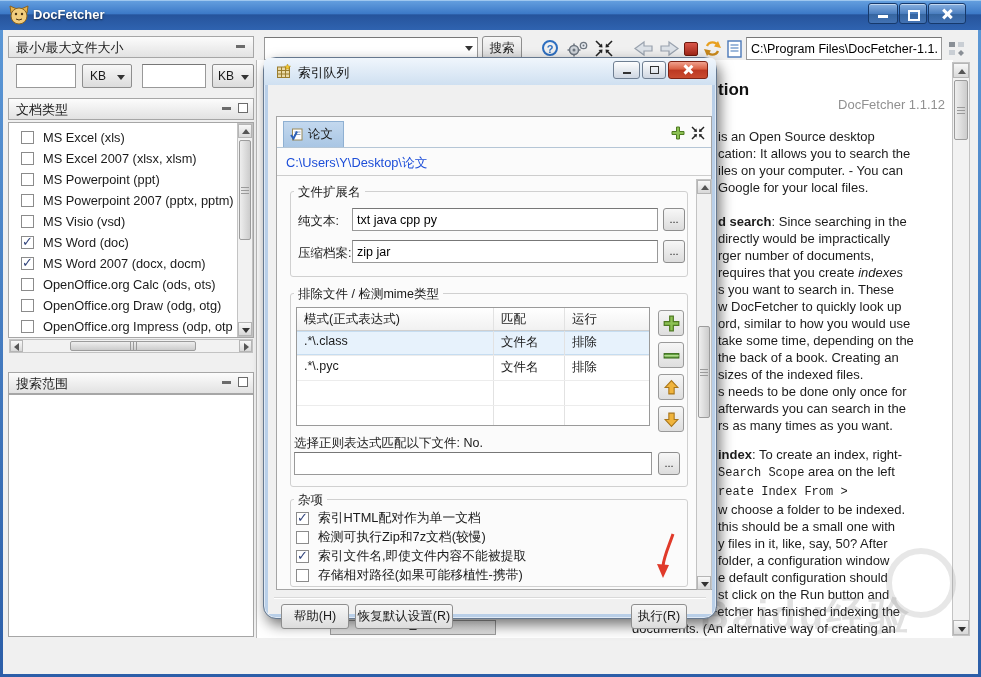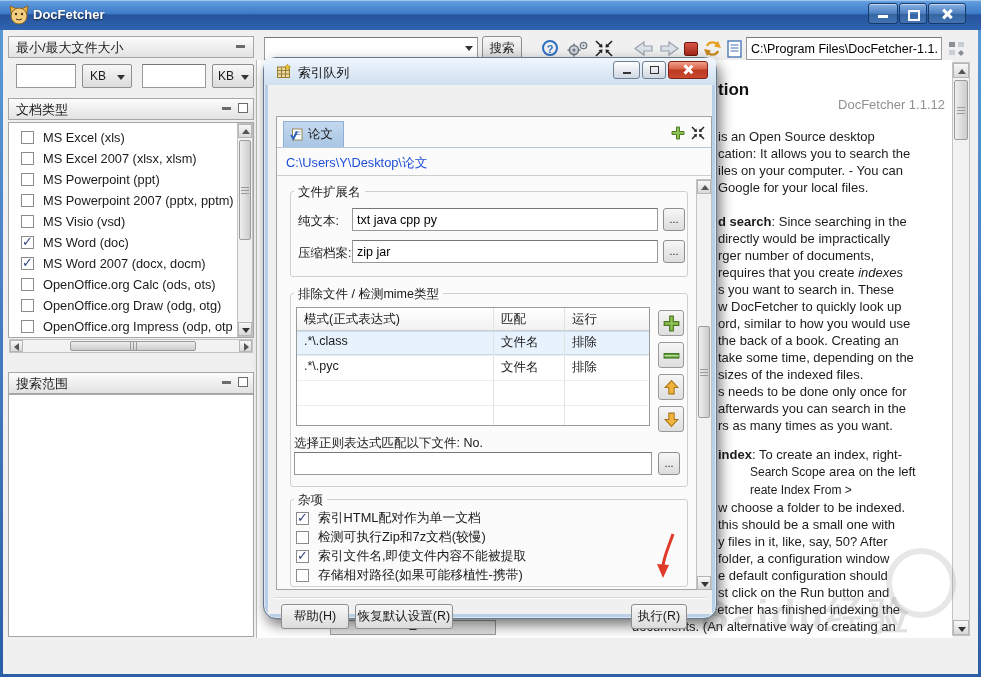--- a/index.html
+++ b/index.html
@@ -68,21 +68,21 @@
   .content-bg{left:256px;top:60px;width:697px;height:578px;background:#fff;border-left:1px solid #b9b9b9;box-sizing:border-box;}
   .hp-head{font-size:17px;font-weight:bold;color:#111;}
   .hp-ver{font-size:13px;color:#909090;text-align:right;}
   .help-wrap{left:632px;top:128px;width:324px;height:514px;overflow:hidden;font-size:13px;color:#1c1c1c;}
   .hp-line{line-height:17px;white-space:nowrap;margin-left:86px;}
   .hp-line.full{margin-left:0;}
   .hp-par{margin-bottom:17px;}
   .hp-par:nth-child(2){margin-bottom:12px;}
   .seg-b{font-weight:bold;}
   .seg-i{font-style:italic;}
-  .seg-m{font-family:Liberation Sans, sans-serif;font-size:12px;padding-left:32px;}
+  .seg-m{font-family:Liberation Mono, monospace;font-size:12px;}
 
   .watermark{left:700px;top:588px;width:270px;font-size:40px;font-weight:bold;letter-spacing:3px;
     color:rgba(120,120,120,.22);z-index:4;}
   .wm-circ{left:886px;top:548px;width:58px;height:58px;border:6px solid rgba(120,120,120,.18);border-radius:50%;z-index:4;}
 
   
   .dialog{left:263px;top:57px;width:452px;height:560px;z-index:10;
     background:#b9cfe8;border:1px solid #66788e;border-radius:13px;
     box-shadow:3px 6px 14px rgba(0,0,0,.55), inset 0 0 0 1px rgba(255,255,255,.55);}
   .dlg-title{left:0;top:0;width:100%;height:27px;
@@ -162,22 +162,22 @@
         <div class="hp-line"><span>Google for your local files.</span></div>
       </div>
       <div class="hp-par">
         <div class="hp-line"><span class="seg-b">d search</span><span>: Since searching in the</span></div>
         <div class="hp-line"><span>directly would be impractically</span></div>
         <div class="hp-line"><span>rger number of documents,</span></div>
         <div class="hp-line"><span>requires that you create </span><span class="seg-i">indexes</span></div>
         <div class="hp-line"><span>s you want to search in. These</span></div>
         <div class="hp-line"><span>w DocFetcher to quickly look up</span></div>
         <div class="hp-line"><span>ord, similar to how you would use</span></div>
+        <div class="hp-line"><span>take some time, depending on the</span></div>
         <div class="hp-line"><span>the back of a book. Creating an</span></div>
-        <div class="hp-line"><span>take some time, depending on the</span></div>
         <div class="hp-line"><span>sizes of the indexed files.</span></div>
         <div class="hp-line"><span>s needs to be done only once for</span></div>
         <div class="hp-line"><span>afterwards you can search in the</span></div>
         <div class="hp-line"><span>rs as many times as you want.</span></div>
       </div>
       <div class="hp-par">
         <div class="hp-line"><span class="seg-b">index</span><span>: To create an index, right-</span></div>
         <div class="hp-line"><span class="seg-m">Search Scope</span><span> area on the left</span></div>
         <div class="hp-line"><span class="seg-m">reate Index From &gt;</span></div>
         <div class="hp-line"><span>w choose a folder to be indexed.</span></div>

